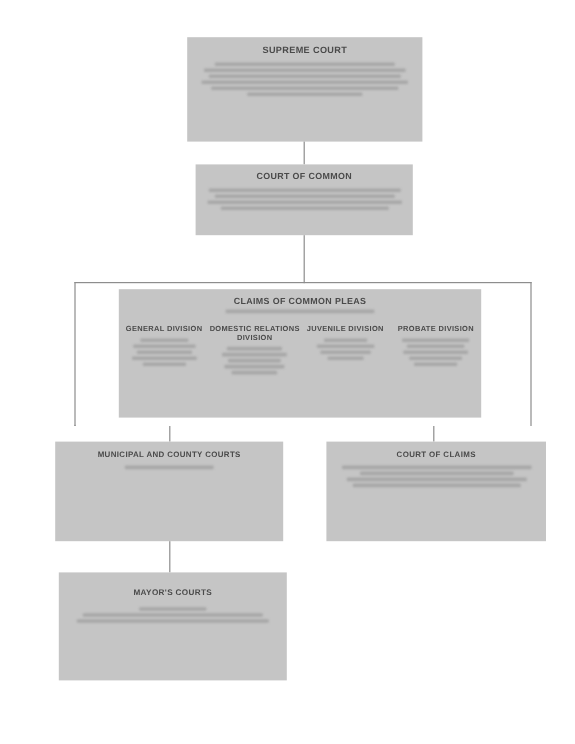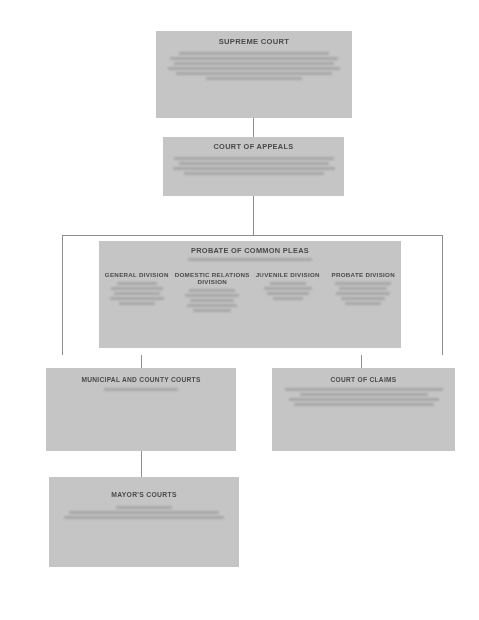--- a/index.html
+++ b/index.html
@@ -61,36 +61,36 @@
       <div class="ln" style="width:160px"></div>
       <div class="ln" style="width:172px"></div>
       <div class="ln" style="width:156px"></div>
       <div class="ln" style="width:96px"></div>
     </div>
   </div>
 
   <div class="connector" style="left:242px;top:118px;width:1px;height:19px;"></div>
 
   <div class="node" style="left:152px;top:137px;width:181px;height:59px;">
-    <div class="title" style="font-size:7.4px;line-height:9px;margin-top:5px;">COURT OF APPEALS</div>
+    <div class="title" style="font-size:7.4px;line-height:9px;margin-top:5px;">COURT OF COMMON</div>
     <div class="body" style="margin-top:6px;">
       <div class="ln" style="width:160px"></div>
       <div class="ln" style="width:150px"></div>
       <div class="ln" style="width:162px"></div>
       <div class="ln" style="width:140px"></div>
     </div>
   </div>
 
   <div class="connector" style="left:242px;top:196px;width:1px;height:40px;"></div>
 
   <div class="frame" style="left:51px;top:235px;width:381px;height:120px;"></div>
   <div class="connector" style="left:51px;top:354px;width:1px;height:1px;"></div>
 
   <div class="node" style="left:88px;top:241px;width:302px;height:107px;">
-    <div class="title" style="font-size:7.4px;line-height:9px;margin-top:5px;">PROBATE OF COMMON PLEAS</div>
+    <div class="title" style="font-size:7.4px;line-height:9px;margin-top:5px;">CLAIMS OF COMMON PLEAS</div>
     <div class="body" style="margin-top:3px;">
       <div class="ln" style="width:124px"></div>
     </div>
 
     <div class="cols" style="top:30px;">
 
       <div class="col">
         <div class="title">GENERAL DIVISION</div>
         <div class="body">
           <div class="ln" style="width:40px"></div>

